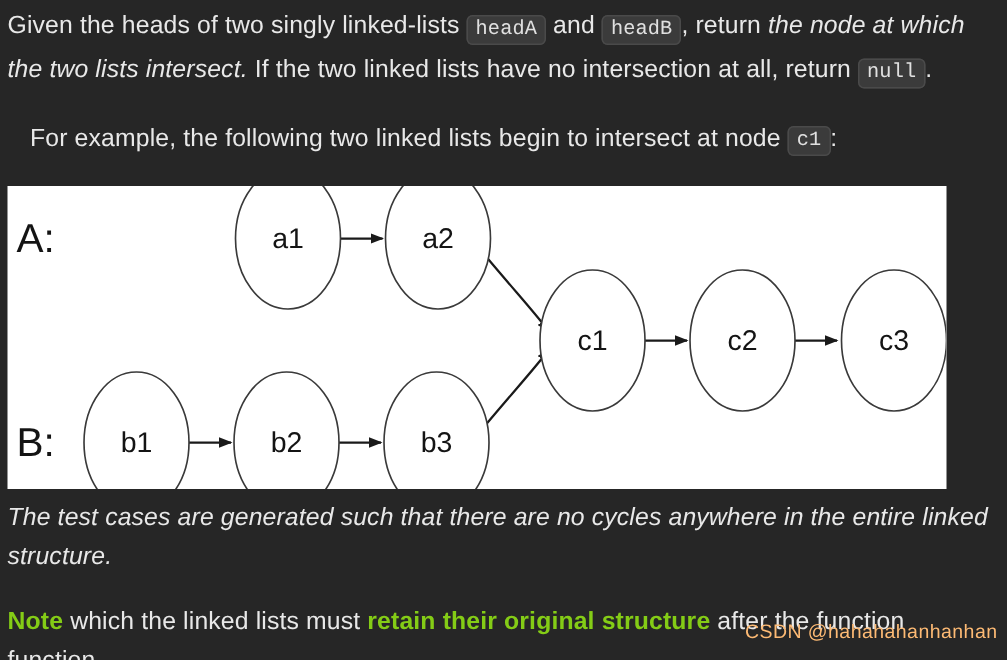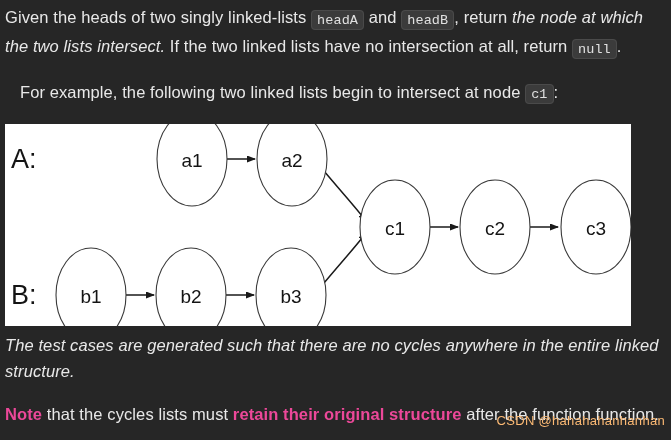--- a/index.html
+++ b/index.html
@@ -37,21 +37,21 @@
     font-size: 13.5px;
     background: #3b3b3b;
     border: 1px solid #4a4a4a;
     border-radius: 4px;
     padding: 1.5px 5px;
     color: #e0e0e0;
     vertical-align: baseline;
     white-space: nowrap;
   }
   .ital { font-style: italic; }
-  .bold { font-weight: bold; color: #ec4899; }
+  .bold { font-weight: bold; color: #84cc16; }
 
   .diagram-panel {
     position: relative;
     margin: 10px 0 0 5px;
     width: 626px;
     height: 202px;
     background: #ffffff;
     overflow: hidden;
   }
   .diagram-panel svg {
@@ -153,16 +153,16 @@
       </g>
       <g>
         <ellipse class="node-ellipse" cx="591" cy="103" rx="35" ry="47"></ellipse>
         <text class="node-text" x="591" y="104">c3</text>
       </g>
     </svg>
   </div>
 
   <p class="para p3"><span>The test cases are generated such that there are no cycles anywhere in the entire linked structure.</span></p>
 
-  <p class="para p4"><strong class="bold">Note</strong><span> that the cycles lists must </span><strong class="bold">retain their original structure</strong><span> after the function function.</span></p>
+  <p class="para p4"><strong class="bold">Note</strong><span> which the linked lists must </span><strong class="bold">retain their original structure</strong><span> after the function function.</span></p>
 
   <div class="watermark">CSDN @hahahahanhanhan</div>
 </div>
 
 </body></html>

